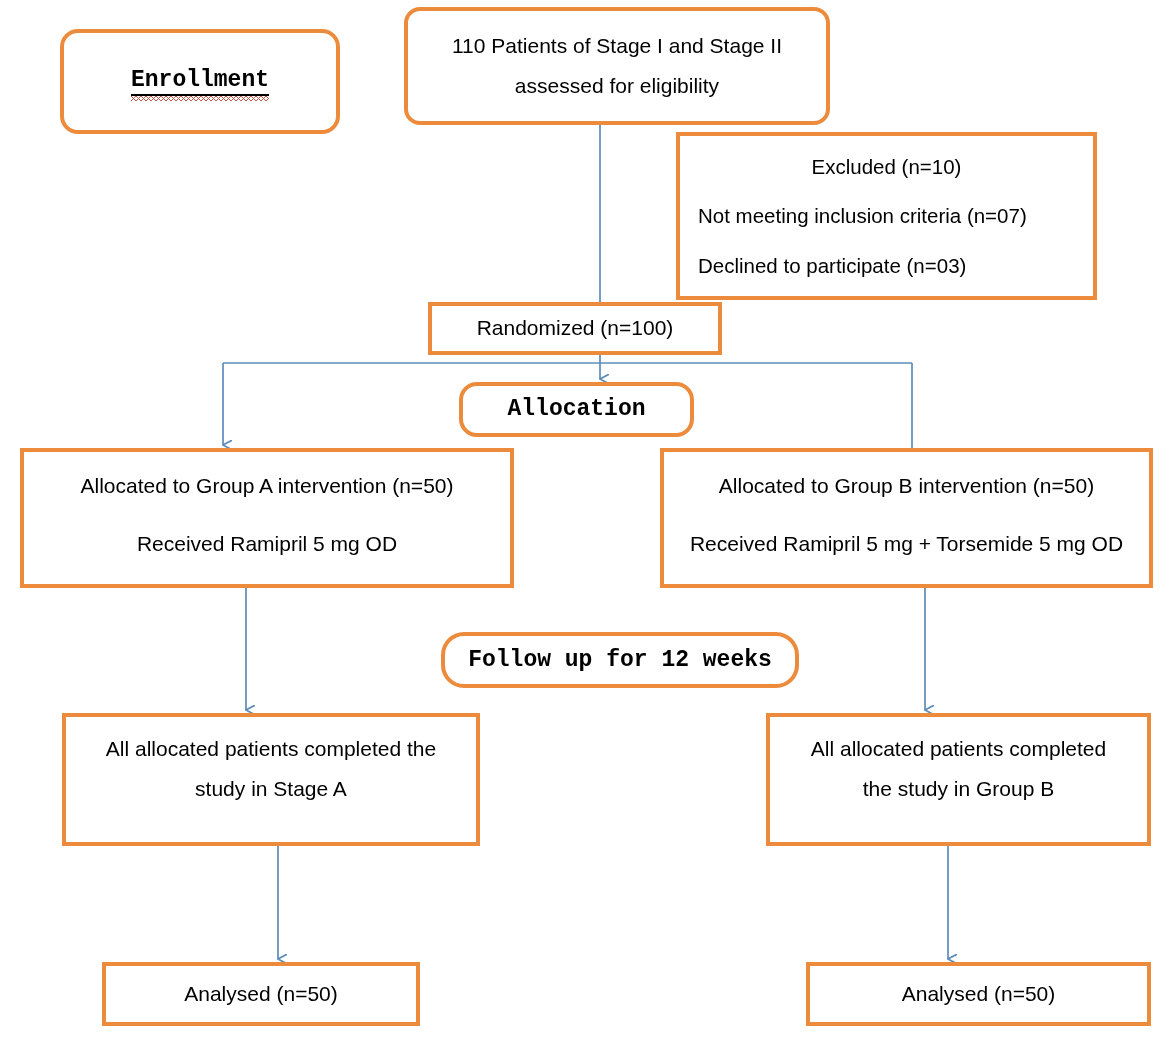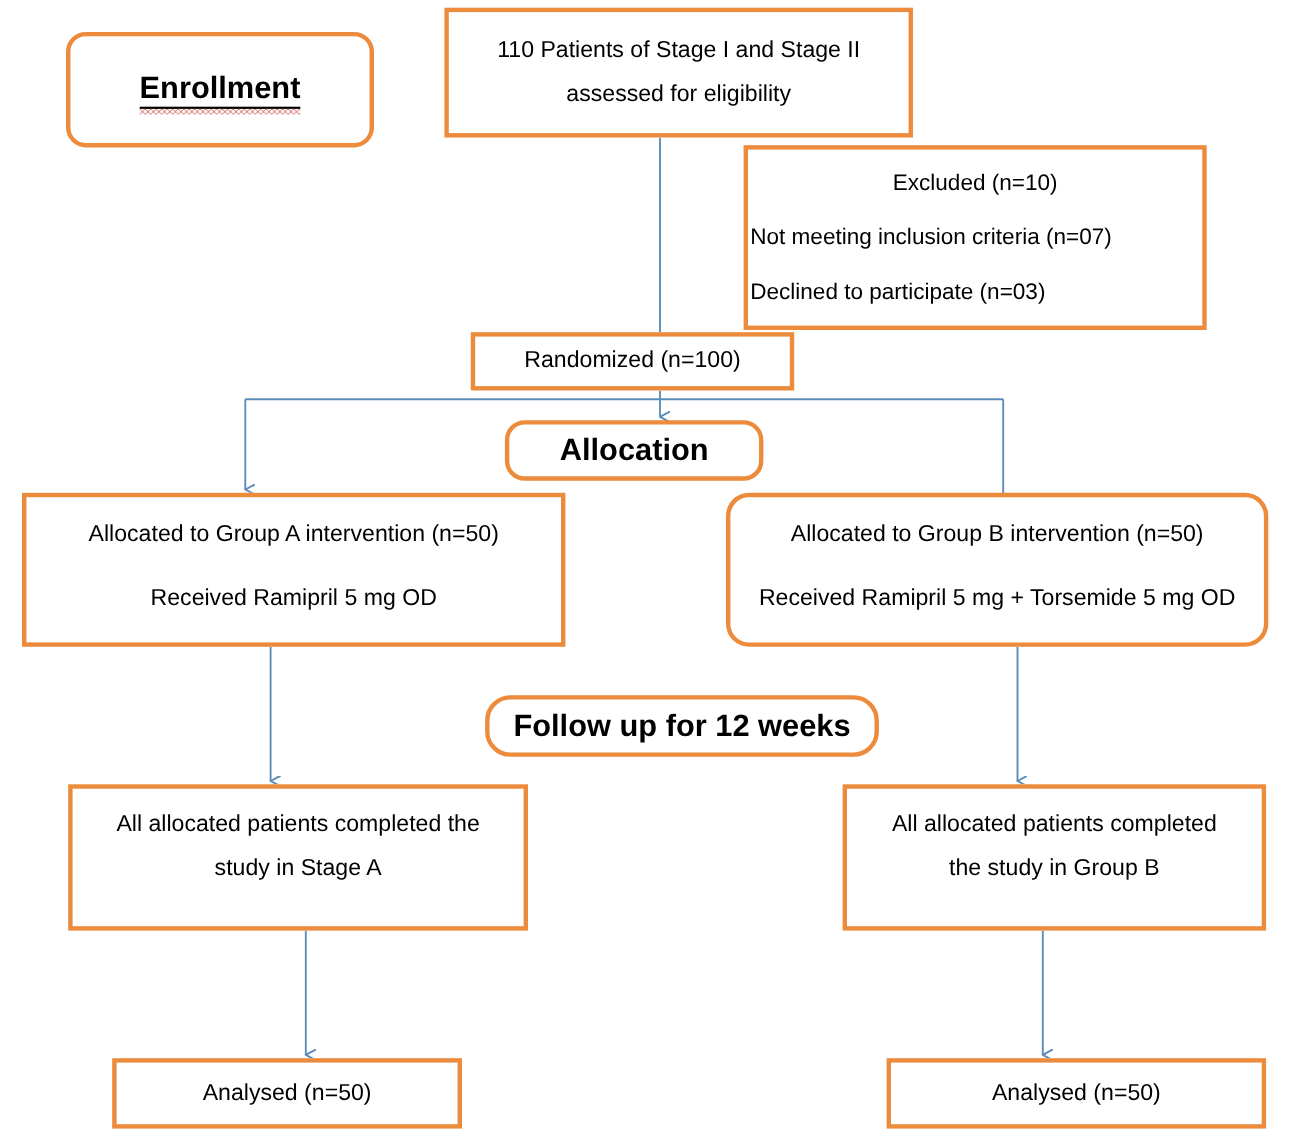--- a/index.html
+++ b/index.html
@@ -47,29 +47,29 @@
   .node .line {
     display: block;
     width: 100%;
     line-height: 1.15;
   }
   .txt-center { text-align: center; }
   .txt-left   { text-align: left; }
 
   .fs-20 { font-size: 20.5px; }
   .fs-21 { font-size: 21px; }
-  .fs-22 { font-size: 28px; }
+  .fs-22 { font-size: 23px; font-family: Liberation Mono, monospace; }
   .bold  { font-weight: bold; }
 
   .gap-sm .line + .line { margin-top: 16px; }
   .gap-md .line + .line { margin-top: 26px; }
   .gap-lg .line + .line { margin-top: 34px; }
 
   .pad-x-12 { padding: 0 12px; }
-  .pad-x-18 { padding: 0 2px; }
+  .pad-x-18 { padding: 0 18px; }
 
   
   .banner {
     align-items: center;
     justify-content: center;
   }
   .banner .line { font-weight: bold; }
 
   
   .enroll-word {
@@ -87,26 +87,26 @@
     background-image:
       linear-gradient(45deg, transparent 42%, #C0392B 42%, #C0392B 58%, transparent 58%),
       linear-gradient(-45deg, transparent 42%, #C0392B 42%, #C0392B 58%, transparent 58%);
     background-size: 5px 5px;
     background-repeat: repeat-x;
     opacity: .85;
   }
 
   
   #n-enrollment      { left: 60px;  top: 29px;  width: 280px; height: 105px; }
-  #n-assessed        { left: 404px; top: 7px;   width: 426px; height: 118px; }
+  #n-assessed        { left: 404px; top: 7px;   width: 426px; height: 118px; border-radius: 16px; }
   #n-excluded        { left: 676px; top: 132px; width: 421px; height: 168px; }
   #n-randomized      { left: 428px; top: 302px; width: 294px; height: 53px;  }
   #n-allocation      { left: 459px; top: 382px; width: 235px; height: 55px;  }
   #n-groupA          { left: 20px;  top: 448px; width: 494px; height: 140px; }
-  #n-groupB          { left: 660px; top: 448px; width: 493px; height: 140px; border-radius: 21px; }
+  #n-groupB          { left: 660px; top: 448px; width: 493px; height: 140px; }
   #n-followup        { left: 441px; top: 632px; width: 358px; height: 56px; border-radius: 23px;  }
   #n-completedA      { left: 62px;  top: 713px; width: 418px; height: 133px; }
   #n-completedB      { left: 766px; top: 713px; width: 385px; height: 133px; }
   #n-analysedA       { left: 102px; top: 962px; width: 318px; height: 64px;  }
   #n-analysis        { left: 436px; top: 961px; width: 356px; height: 64px;  }
   #n-analysedB       { left: 806px; top: 962px; width: 345px; height: 64px;  }
 </style>
 </head>
 <body>
 

